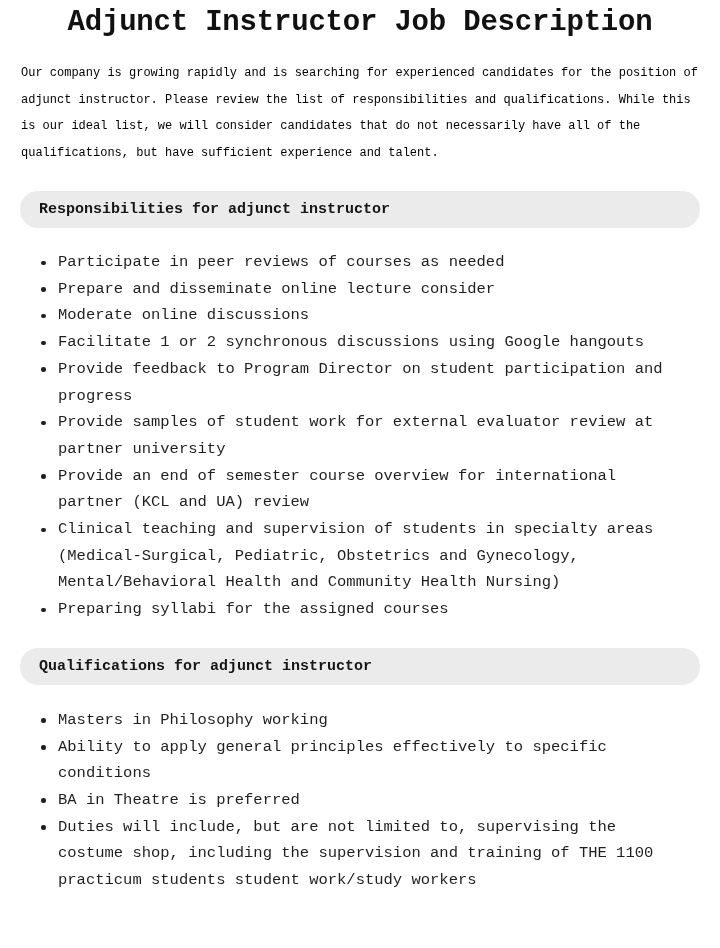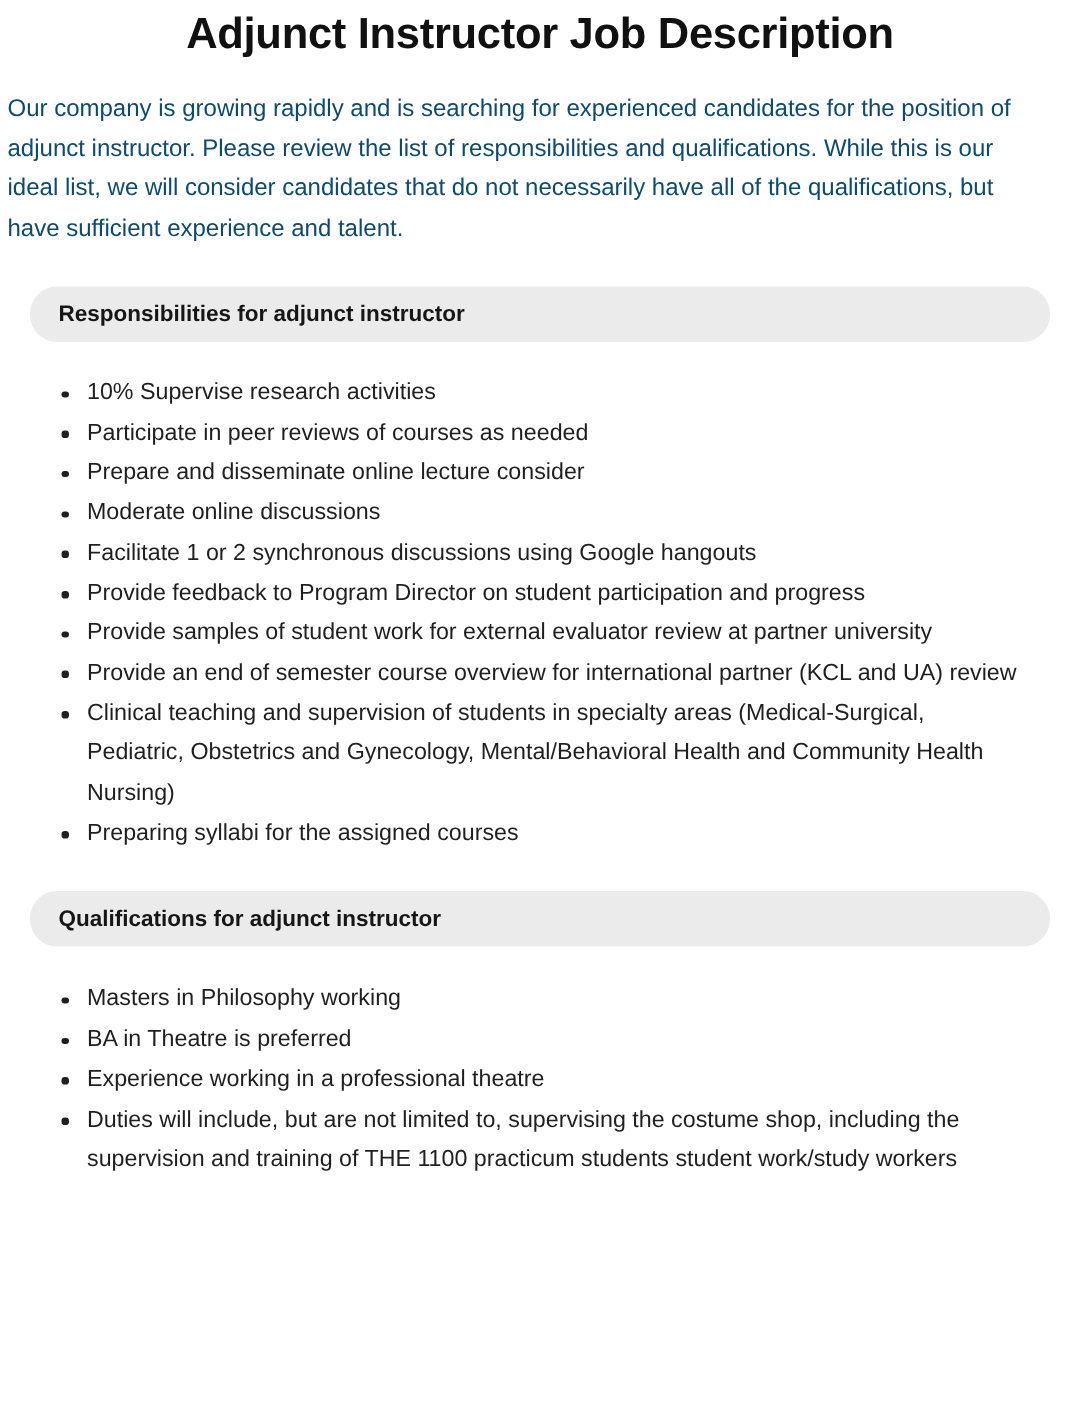--- a/index.html
+++ b/index.html
@@ -16,39 +16,40 @@
     -webkit-font-smoothing: antialiased;
     overflow: hidden;
   }
 
   .page {
     width: 720px;
     height: 948px;
     box-sizing: border-box;
     position: relative;
     background: #ffffff;
+    font-family: Liberation Mono, monospace;
   }
 
   .doc-title {
     font-size: 29px;
     font-weight: bold;
     text-align: center;
     color: #111111;
     letter-spacing: -0.2px;
     margin: 0;
     padding: 4px 20px 0 20px;
     line-height: 38px;
   }
 
   .intro {
     margin: 0;
-    padding: 18px 20px 0 5px;
-    font-size: 16px;
+    padding: 18px 20px 0 21px;
+    font-size: 12px;
     line-height: 26.5px;
-    color: #0c4a6e;
+    color: #000000;
   }
 
   .section {
     margin: 0;
     padding: 0;
   }
 
   .section-header {
     background: #ebebeb;
     margin: 25px 20px 0 20px;
@@ -101,38 +102,37 @@
 
   <h1 class="doc-title">Adjunct Instructor Job Description</h1>
 
   <p class="intro">Our company is growing rapidly and is searching for experienced candidates for the position of adjunct instructor. Please review the list of responsibilities and qualifications. While this is our ideal list, we will consider candidates that do not necessarily have all of the qualifications, but have sufficient experience and talent.</p>
 
   <div class="section">
     <div class="section-header">
       <span class="section-header-text">Responsibilities for adjunct instructor</span>
     </div>
     <ul class="bullets" id="list-0">
-        <li>10% Supervise research activities</li>
         <li>Participate in peer reviews of courses as needed</li>
         <li>Prepare and disseminate online lecture consider</li>
         <li>Moderate online discussions</li>
         <li>Facilitate 1 or 2 synchronous discussions using Google hangouts</li>
         <li>Provide feedback to Program Director on student participation and progress</li>
         <li>Provide samples of student work for external evaluator review at partner university</li>
         <li>Provide an end of semester course overview for international partner (KCL and UA) review</li>
         <li>Clinical teaching and supervision of students in specialty areas (Medical-Surgical, Pediatric, Obstetrics and Gynecology, Mental/Behavioral Health and Community Health Nursing)</li>
         <li>Preparing syllabi for the assigned courses</li>
       </ul>
   </div>
 
   <div class="section">
     <div class="section-header">
       <span class="section-header-text">Qualifications for adjunct instructor</span>
     </div>
     <ul class="bullets tight" id="list-1">
         <li>Masters in Philosophy working</li>
+        <li>Ability to apply general principles effectively to specific conditions</li>
         <li>BA in Theatre is preferred</li>
-        <li>Experience working in a professional theatre</li>
         <li>Duties will include, but are not limited to, supervising the costume shop, including the supervision and training of THE 1100 practicum students student work/study workers</li>
       </ul>
   </div>
 
 </div>
 
 </body></html>

